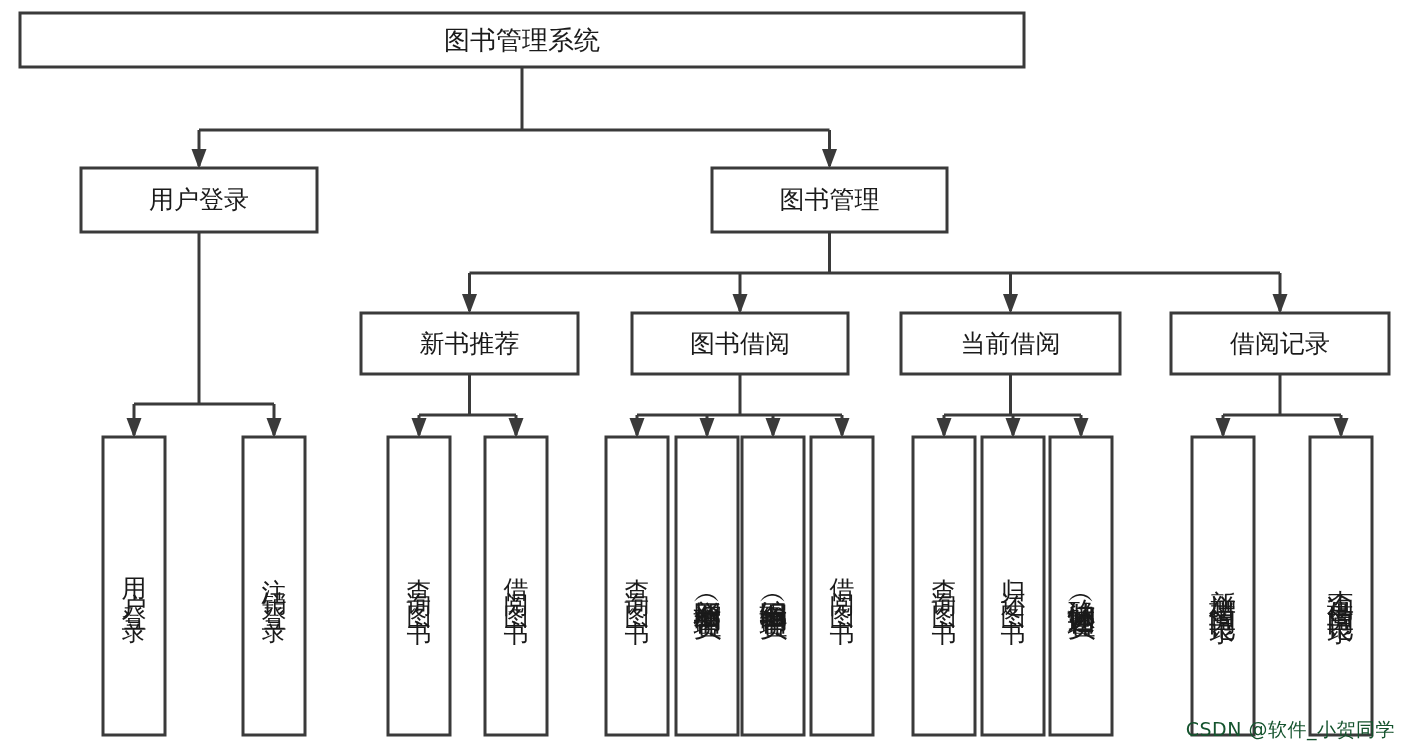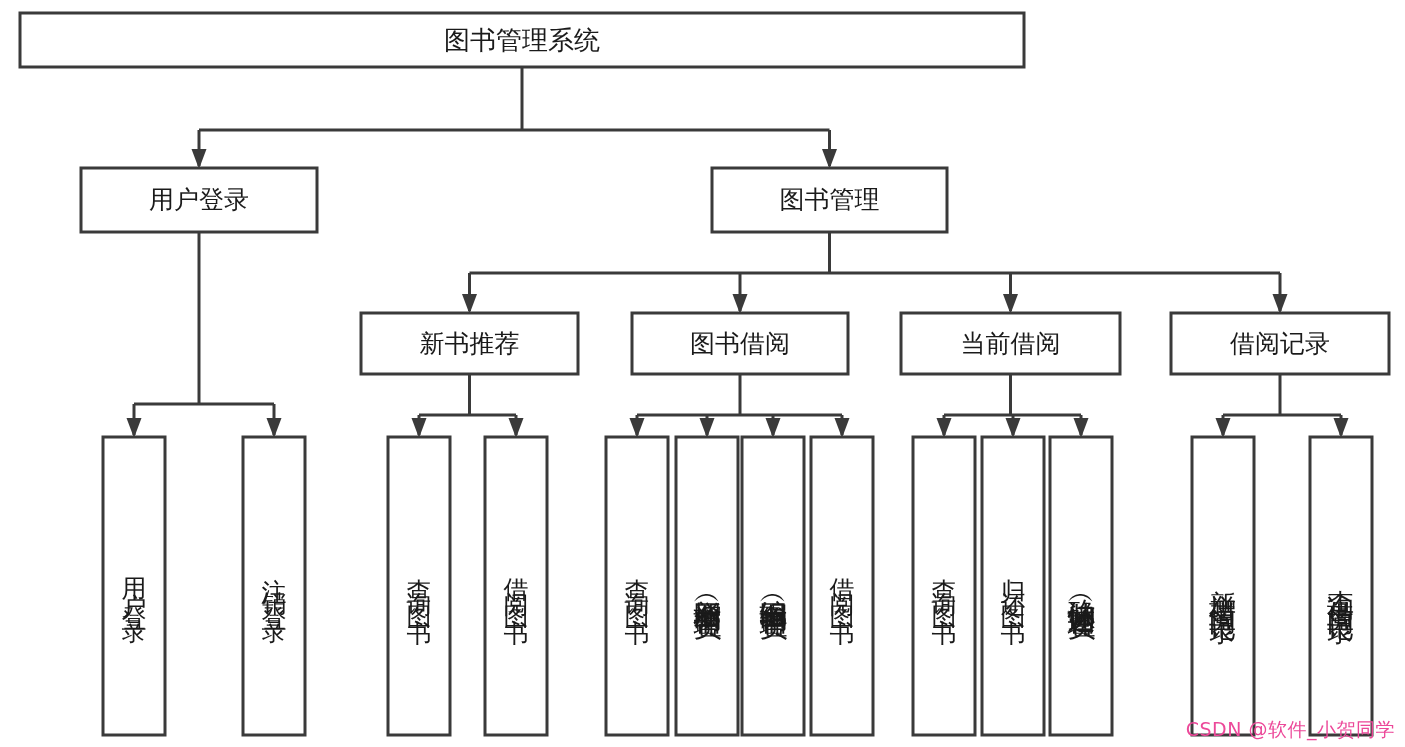--- a/index.html
+++ b/index.html
@@ -63,21 +63,21 @@
     color: #1a1a1a;
     white-space: nowrap;
     pointer-events: none;
   }
   .watermark {
     position: absolute;
     right: 10px;
     bottom: 4px;
     font-family: "DejaVu Sans", sans-serif;
     font-size: 19px;
-    color: #ec4899;
+    color: #14532d;
     letter-spacing: 0.5px;
     white-space: nowrap;
   }
 </style>
 </head>
 <body>
 
 <div id="page">
 
   <svg id="diagram" viewBox="0 0 1405 747">

